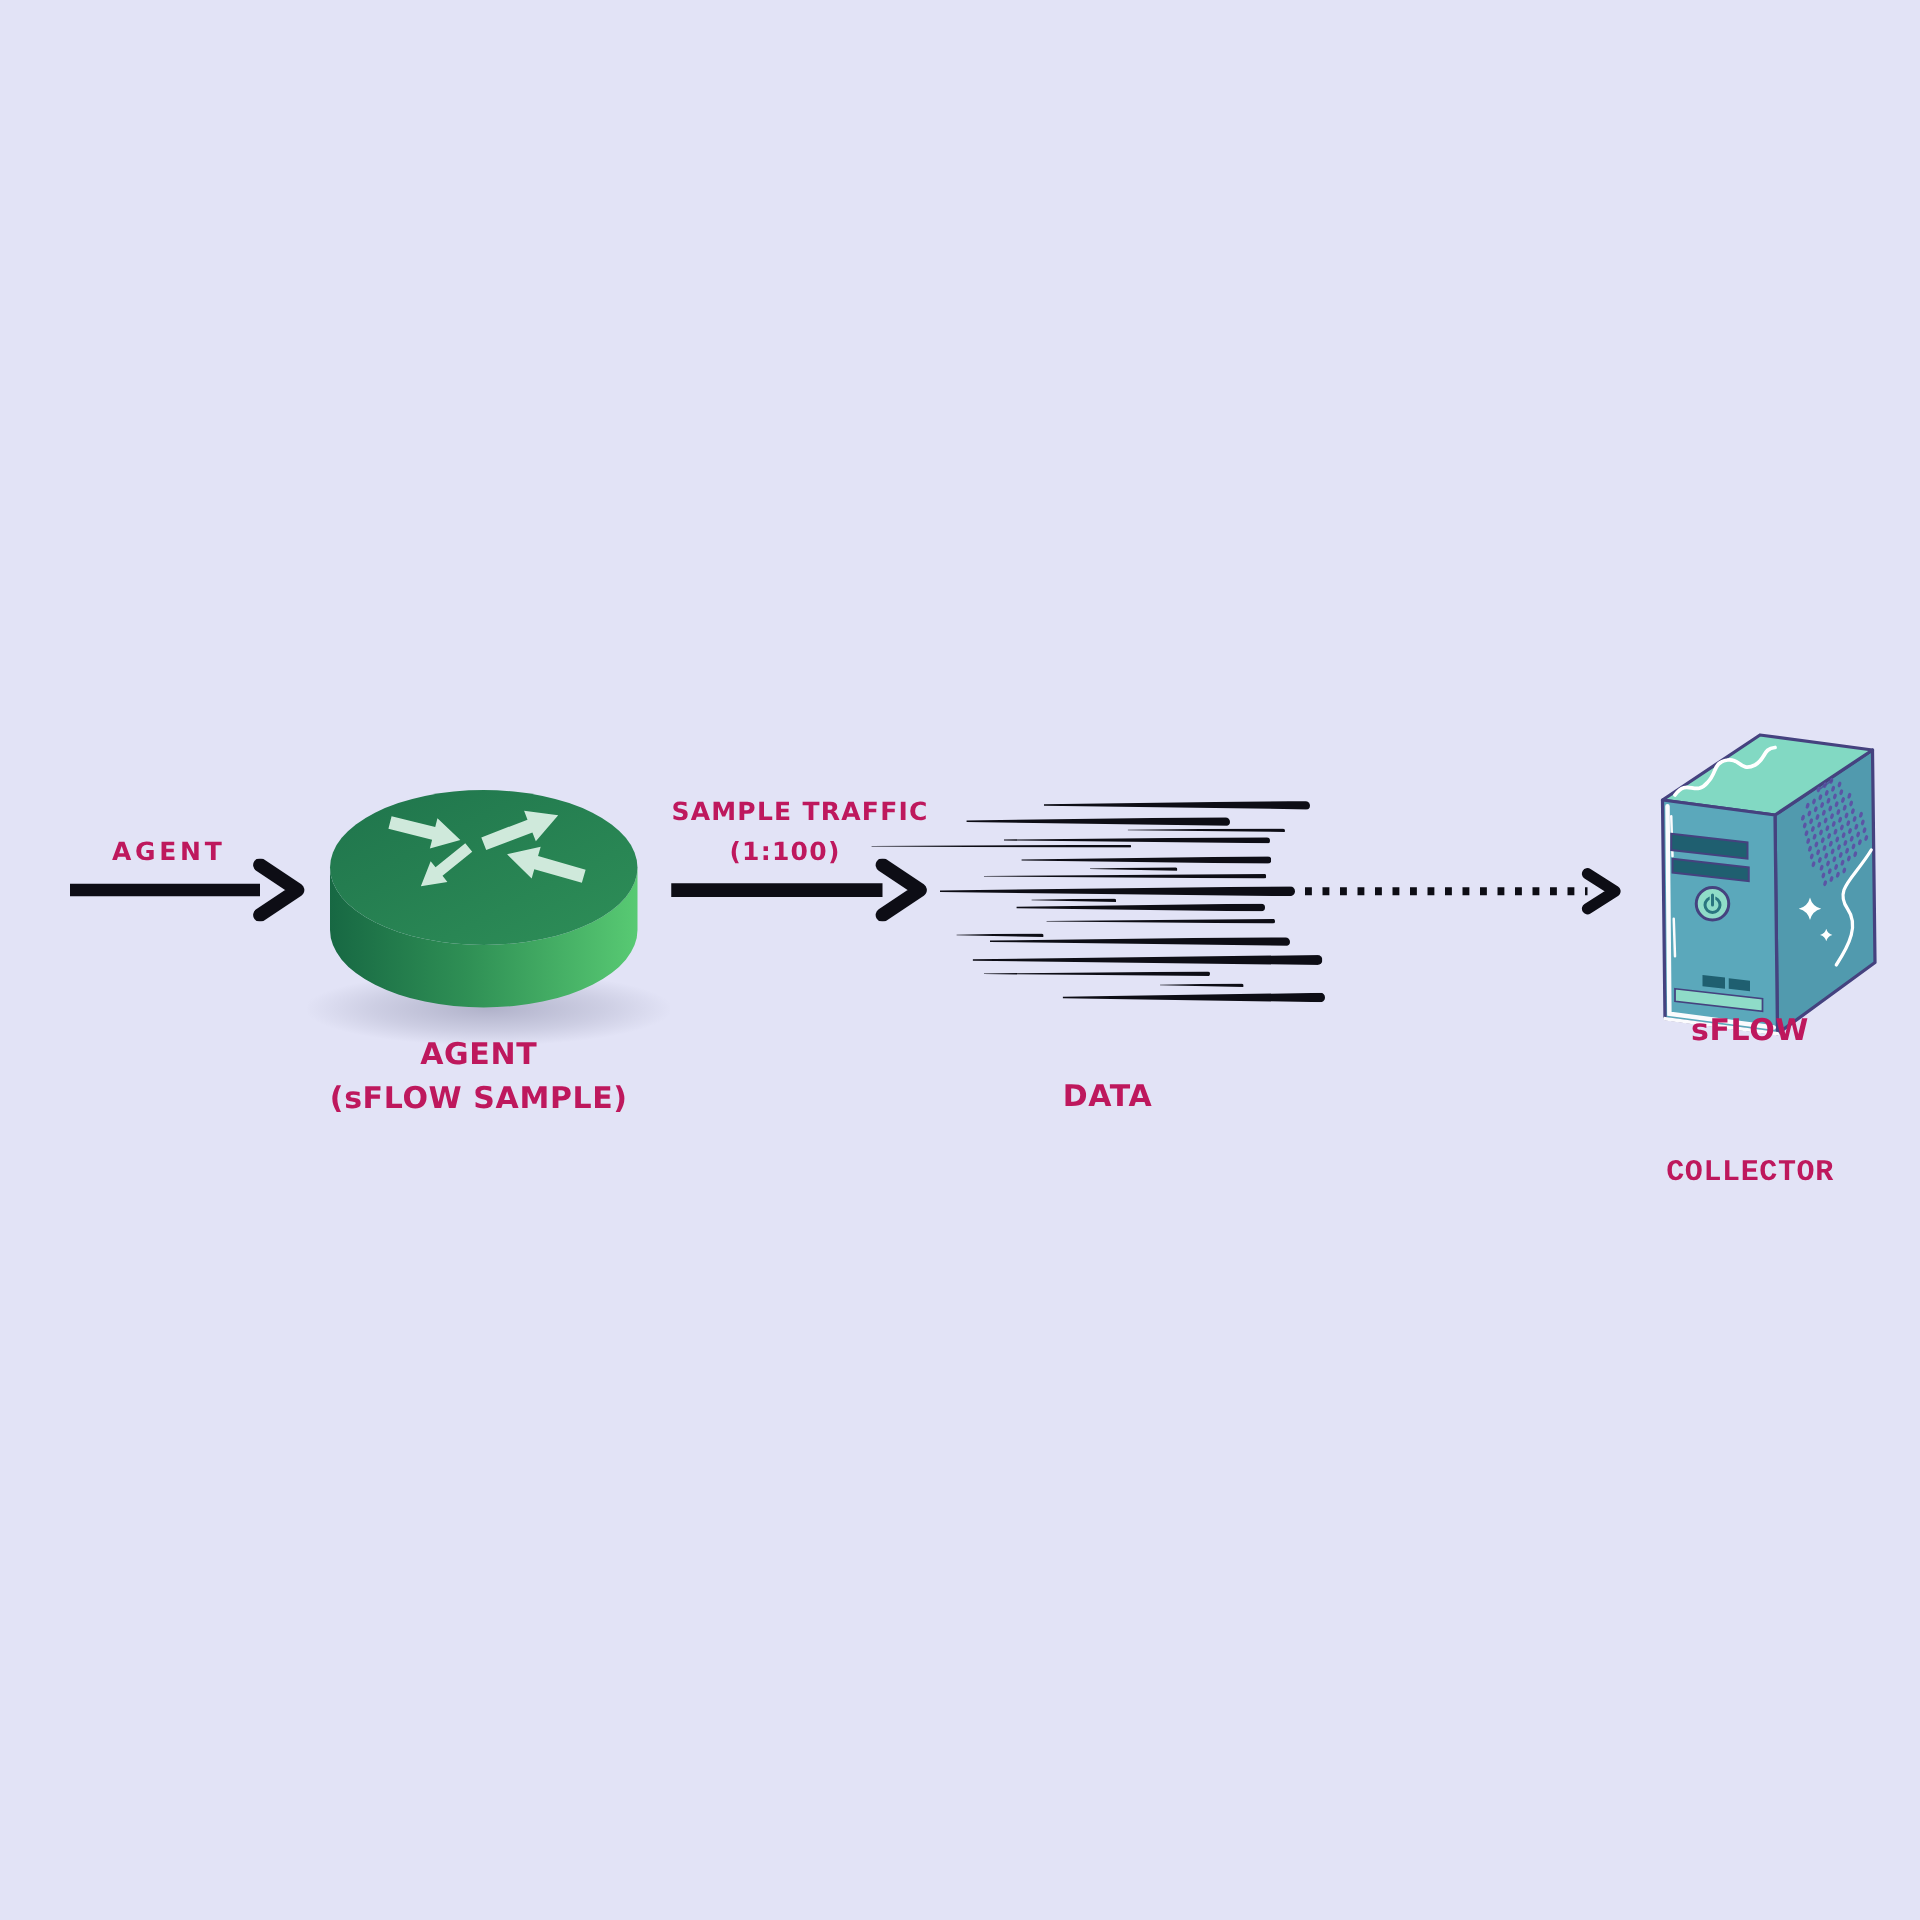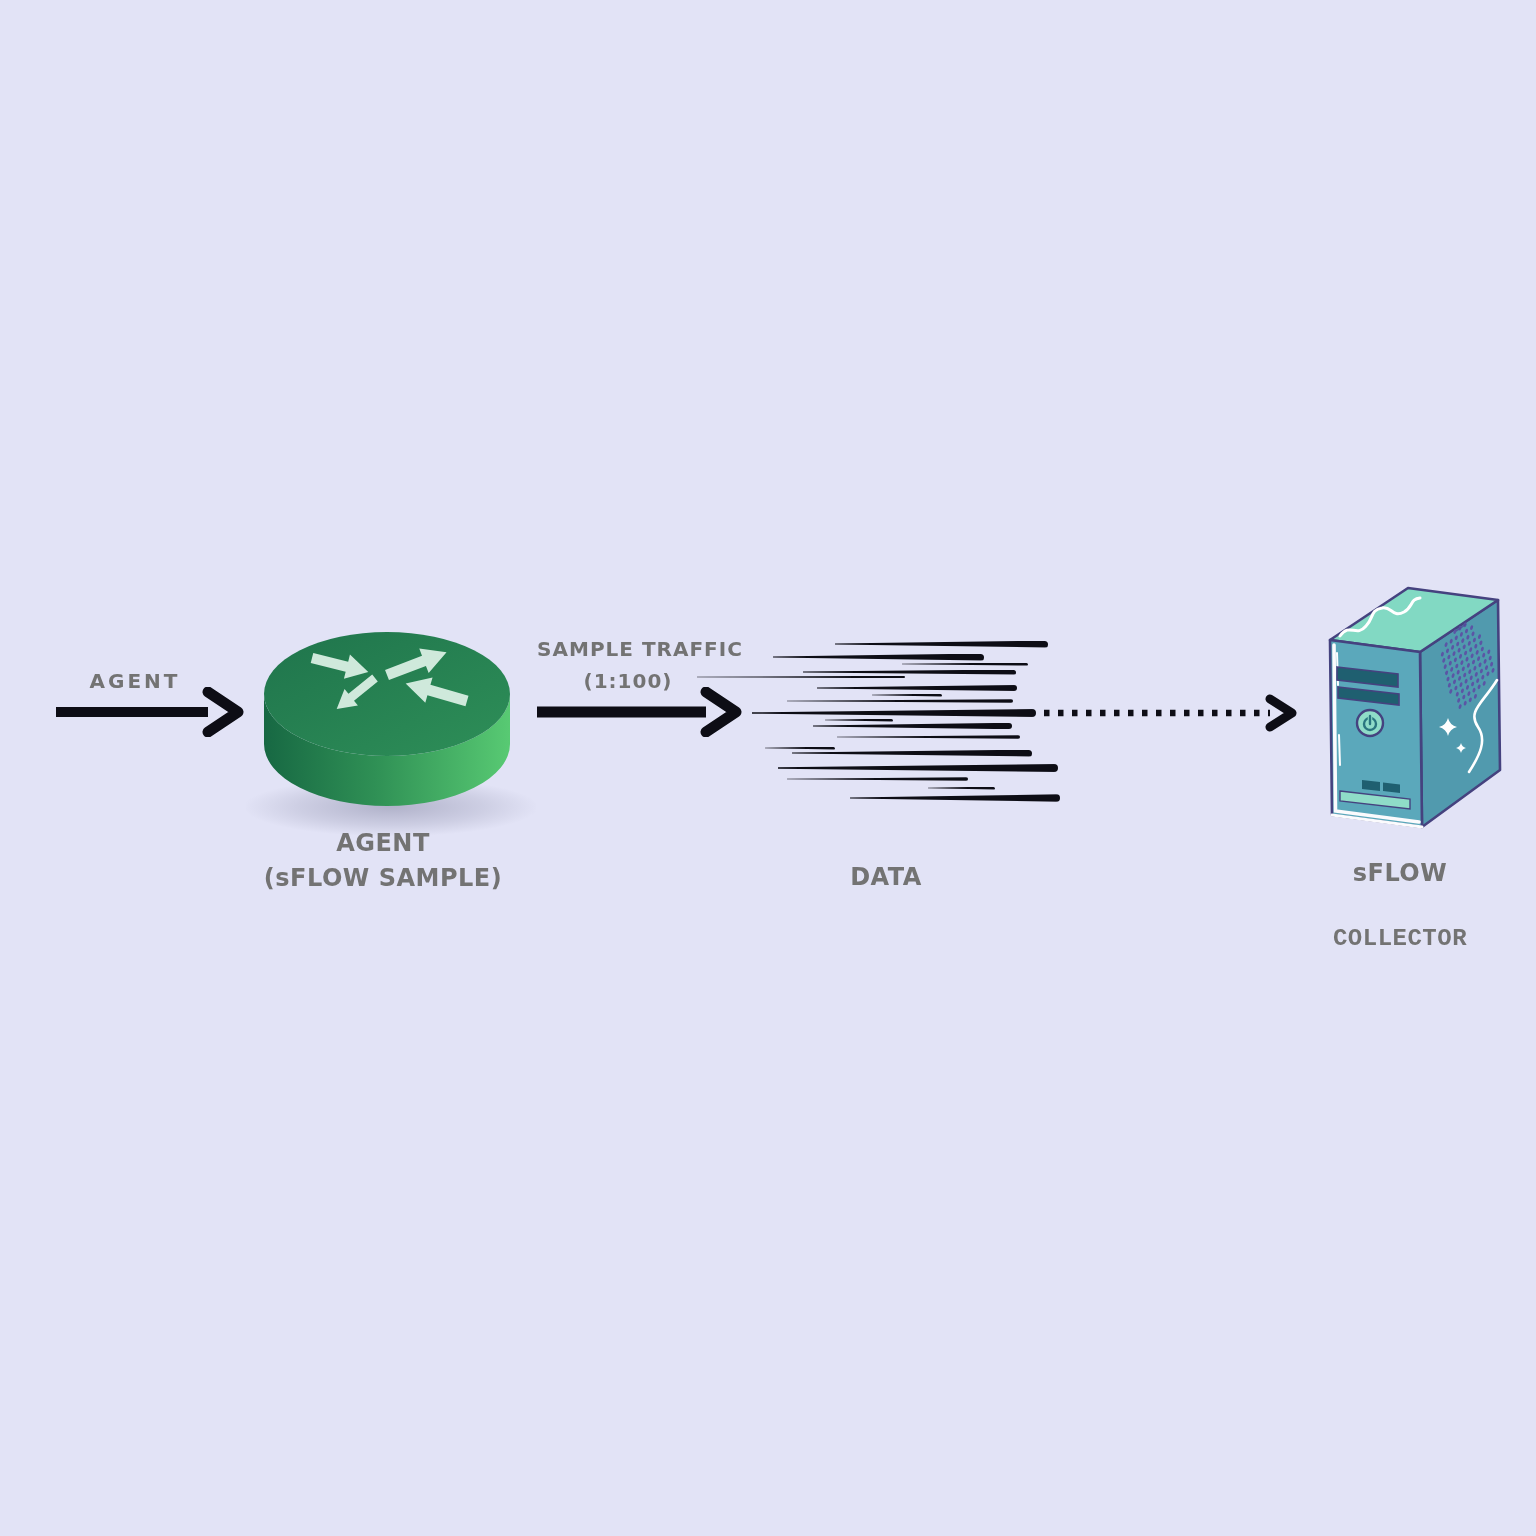--- a/index.html
+++ b/index.html
@@ -5,21 +5,21 @@
   html,body{margin:0;padding:0;}
   body{
     width:1536px;height:1536px;overflow:hidden;
     background:#e2e3f6;
     font-family:"DejaVu Sans","Liberation Sans",sans-serif;
     color:#15151d;
   }
   .stage{position:relative;width:1536px;height:1536px;}
   .abs{position:absolute;}
   .lbl{
-    position:absolute;font-weight:bold;color:#737373;
+    position:absolute;font-weight:bold;color:#be185d;
     text-align:center;white-space:nowrap;
   }
   .lbl-small{font-size:20px;letter-spacing:1px;line-height:27px;}
   .lbl-big{font-size:24px;letter-spacing:0.5px;line-height:30px;}
   .data-lbl{letter-spacing:3px;}
   
   .fl{
     position:absolute;background:#0d0d15;
     border-radius:0 50px 50px 0;
     clip-path:polygon(0 42%,100% 0%,100% 100%,0 58%);
@@ -238,16 +238,16 @@
     </g>
 
     <g fill="#1f5f70">
       <path d="M52,205 L70,207 L70,216 L52,214 Z"></path>
       <path d="M73,207.5 L90,209.5 L90,218 L73,216 Z"></path>
     </g>
     <path d="M30,216 L100,224 L100,234 L30,226 Z" fill="#8fdcc8" stroke="#45427f" stroke-width="1.4"></path>
 
     <path d="M22,240 L112,252" fill="none" stroke="#fbfbfd" stroke-width="3" stroke-linecap="round"></path>
   </svg>
-  <div class="lbl lbl-big" style="left:1300px;top:858px;width:200px;">sFLOW</div>
+  <div class="lbl lbl-big" style="left:1300px;top:809px;width:200px;">sFLOW</div>
   <div class="lbl lbl-big" style="left:1300px;top:924px;width:200px;font-family:Liberation Mono, monospace;">COLLECTOR</div>
 
 </div>
 
 </body></html>

